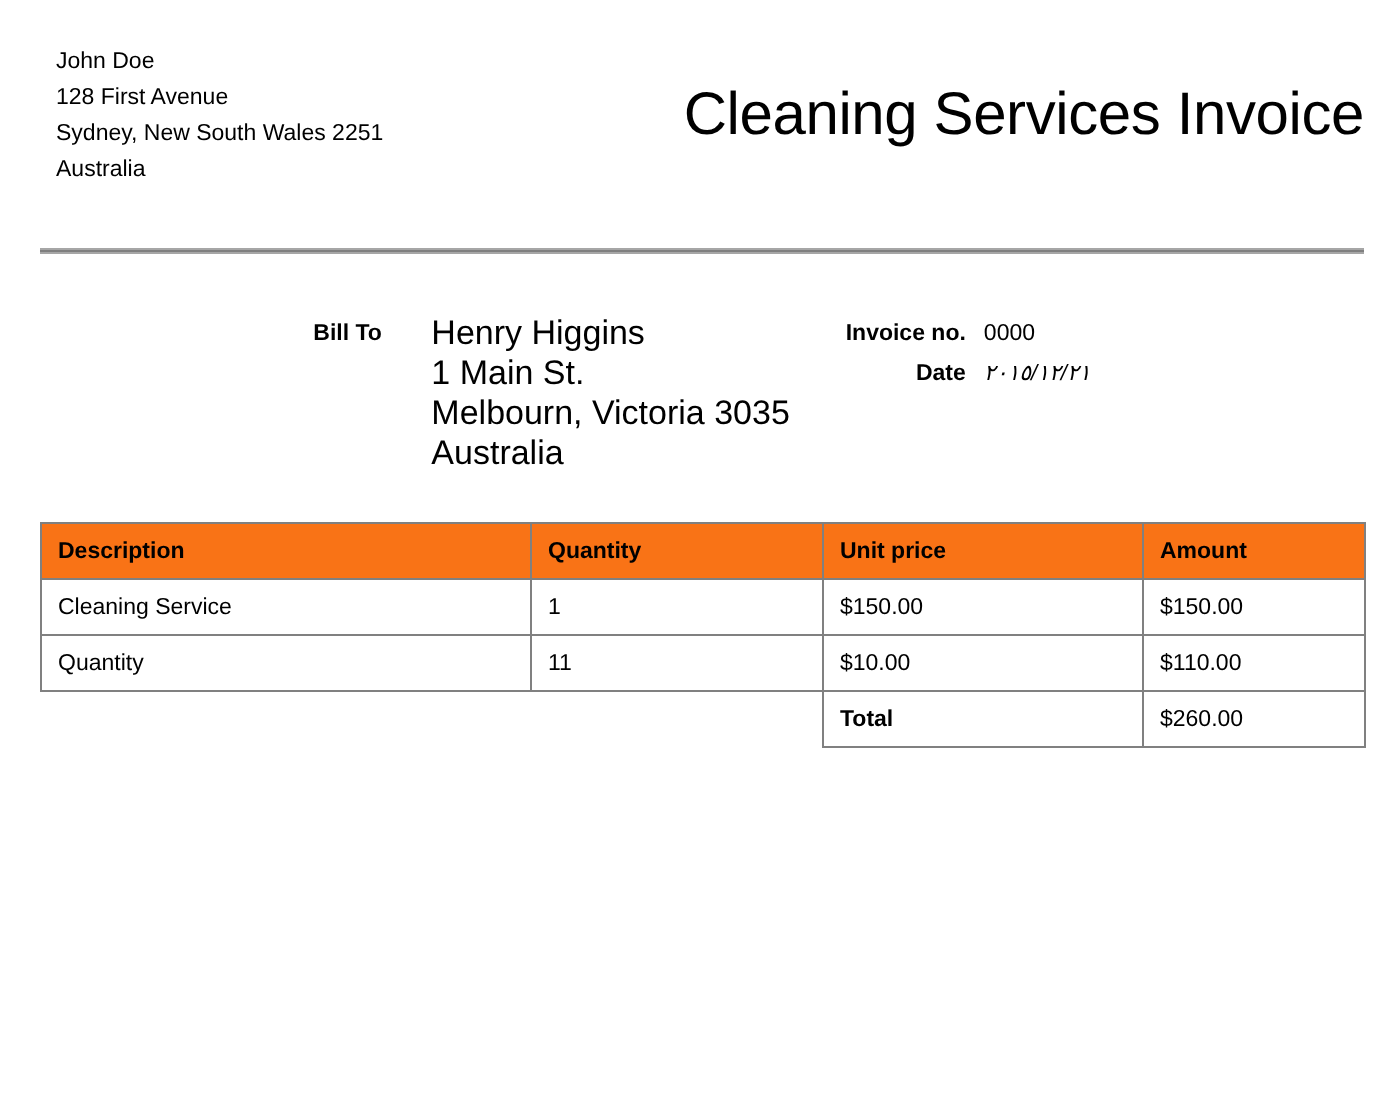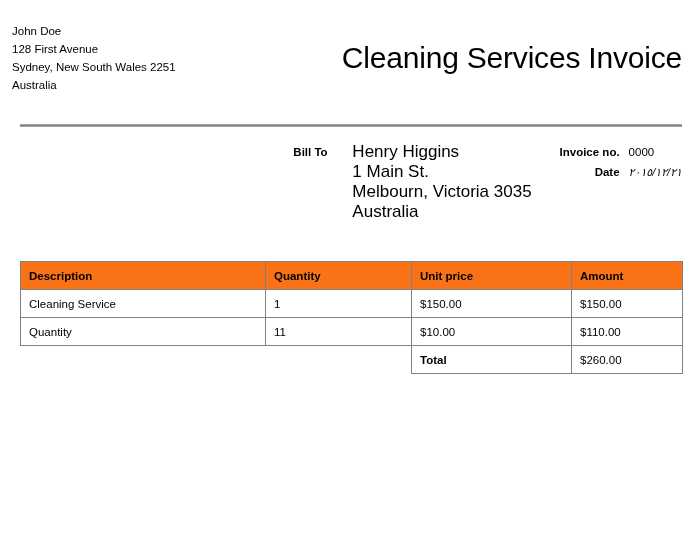--- a/index.html
+++ b/index.html
@@ -17,21 +17,21 @@
 
   .page {
     position: relative;
     width: 700px;
     height: 560px;
   }
 
   
   .header {
     position: absolute;
-    left: 12px;
+    left: 28px;
     top: 22px;
     right: 18px;
     display: flex;
     align-items: flex-start;
     justify-content: space-between;
   }
   .sender-block {
     font-size: 11.5px;
     line-height: 18px;
     white-space: nowrap;
@@ -58,24 +58,24 @@
     background: #7f7f7f;
     border-top: 1px solid #a6a6a6;
     border-bottom: 1px solid #a6a6a6;
     box-sizing: border-box;
   }
 
   
   .info-row {
     position: absolute;
     left: 20px;
-    top: 142px;
+    top: 157px;
     right: 18px;
     display: flex;
-    justify-content: flex-end;
+    justify-content: center;
     align-items: flex-start;
   }
   .billto {
     display: flex;
     align-items: flex-start;
   }
   .billto-label {
     font-size: 11.5px;
     font-weight: bold;
     width: 59px;

